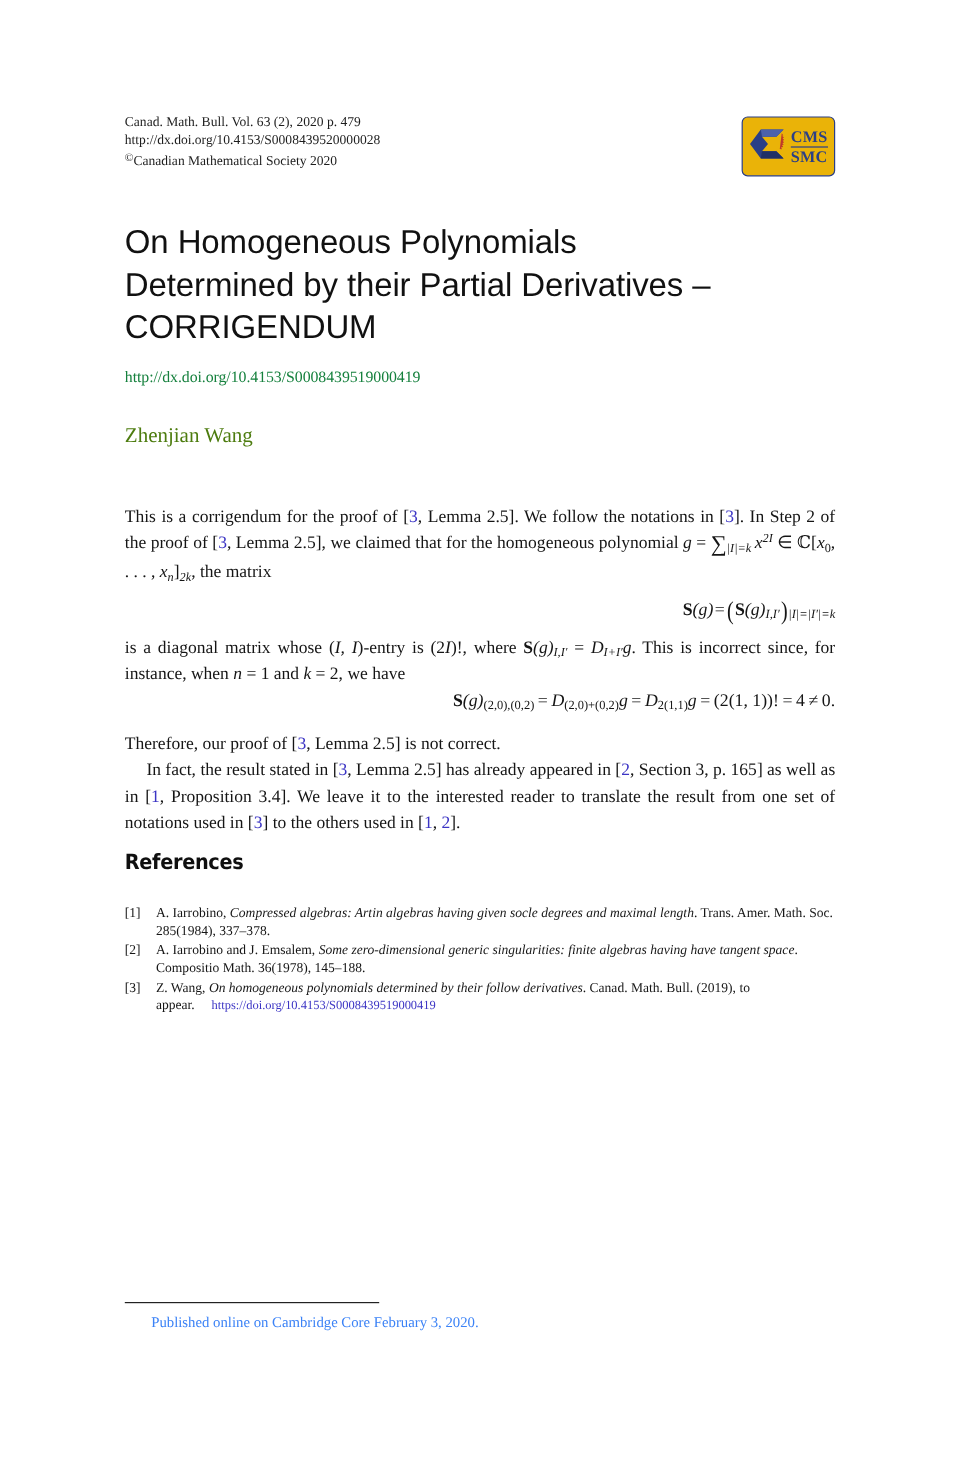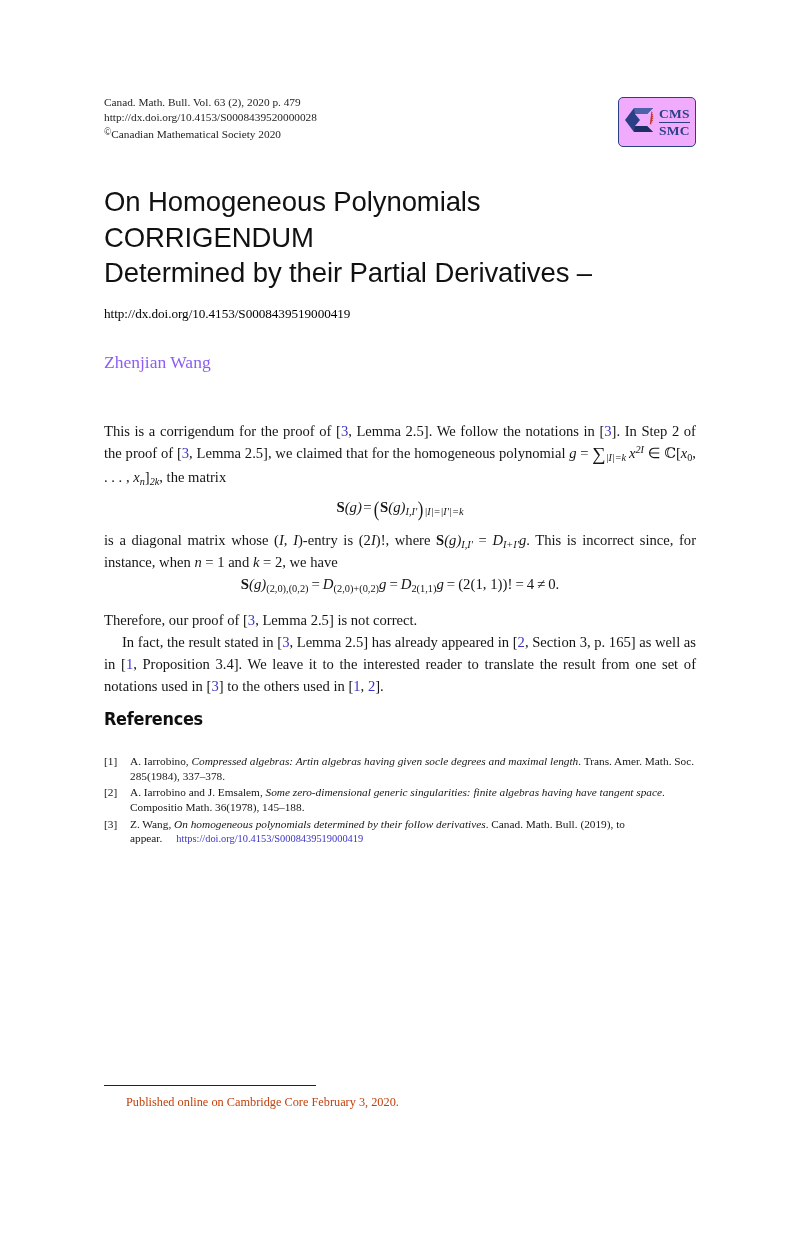--- a/index.html
+++ b/index.html
@@ -36,21 +36,21 @@
   .copy-sym { font-size: 9.5px; vertical-align: 0.35em; }
 
   .logo-box {
     position: absolute;
     left: 618px;
     top: 97px;
     width: 78px;
     height: 50px;
     border: 1.6px solid #2b3f86;
     border-radius: 5px;
-    background: #f0abfc;
+    background: #eab308;
     box-sizing: border-box;
   }
   .logo-inner {
     position: absolute;
     left: 0; top: 0;
     width: 100%; height: 100%;
     display: flex;
     align-items: center;
   }
   .logo-mark { margin-left: 4px; }
@@ -80,31 +80,31 @@
     letter-spacing: -0.1px;
     color: #111111;
   }
   .title .ln { display: block; white-space: nowrap; }
 
   .doi-link {
     position: absolute;
     left: 104px;
     top: 306px;
     font-size: 13.2px;
-    color: #000000;
+    color: #15803d;
     text-decoration: none;
     letter-spacing: -0.05px;
   }
 
   .author {
     position: absolute;
     left: 104px;
     top: 352px;
     font-size: 17.5px;
-    color: #8b5cf6;
+    color: #4d7c0f;
   }
 
   
   .body-block {
     position: absolute;
     left: 104px;
     width: 592px;
     font-size: 14.6px;
     line-height: 22.2px;
     text-align: justify;
@@ -136,21 +136,21 @@
     font-style: normal;
     vertical-align: -0.18em;
     display: inline-block;
     transform: scaleX(0.78);
   }
 
   .display-eq {
     position: absolute;
     left: 104px;
     width: 592px;
-    text-align: center;
+    text-align: right;
     font-size: 14.8px;
     color: #151515;
   }
   #eq1 { top: 497px; }
   #eq2 { top: 576px; }
 
   
   .refs-heading {
     position: absolute;
     left: 104px;
@@ -201,21 +201,21 @@
     top: 1085px;
     width: 212px;
     height: 1px;
     background: #222222;
   }
   .footer-note {
     position: absolute;
     left: 126px;
     top: 1095px;
     font-size: 12.3px;
-    color: #c2410c;
+    color: #3b82f6;
   }
 </style>
 </head>
 <body>
 
 <div class="page">
 
   <div class="masthead">
     <div>Canad. Math. Bull. Vol. 63 (2), 2020 p. 479</div>
     <div>http://dx.doi.org/10.4153/S0008439520000028</div>
@@ -237,22 +237,22 @@
       <span class="logo-text">
         <span class="cms">CMS</span>
         <span class="rule"></span>
         <span class="smc">SMC</span>
       </span>
     </div>
   </div>
 
   <h1 class="title" style="margin:0;">
     <span class="ln">On Homogeneous Polynomials</span>
+    <span class="ln">Determined by their Partial Derivatives –</span>
     <span class="ln">CORRIGENDUM</span>
-    <span class="ln">Determined by their Partial Derivatives –</span>
   </h1>
 
   <a class="doi-link" href="#">http://dx.doi.org/10.4153/S0008439519000419</a>
 
   <div class="author">Zhenjian Wang</div>
 
   <div class="body-block" id="para1"><span>This is a corrigendum for the proof of [</span><span class="ref-cite">3</span><span>, Lemma 2.5]. We follow the notations in [</span><span class="ref-cite">3</span><span>]. In Step 2 of the proof of [</span><span class="ref-cite">3</span><span>, Lemma 2.5], we claimed that for the homogeneous polynomial </span><span class="m">g</span><span class="mr"> = </span><span class="bigsum">∑</span><sub class="s">|I|=k</sub> <span class="m">x</span><sup class="s">2I</sup><span class="mr"> ∈ </span><span class="bbC">ℂ</span><span class="mr">[</span><span class="m">x</span><sub class="sr">0</sub><span class="mr">, . . . , </span><span class="m">x</span><sub class="s">n</sub><span class="mr">]</span><sub class="s">2k</sub><span>, the matrix</span></div>
 
   <div class="display-eq" id="eq1"><span class="bold-up">S</span><span class="m">(g)</span> <span class="mr">=</span> <span class="paren-big">(</span><span class="bold-up">S</span><span class="m">(g)</span><sub class="s">I,I′</sub><span class="paren-big">)</span><sub class="s">|I|=|I′|=k</sub></div>
 

